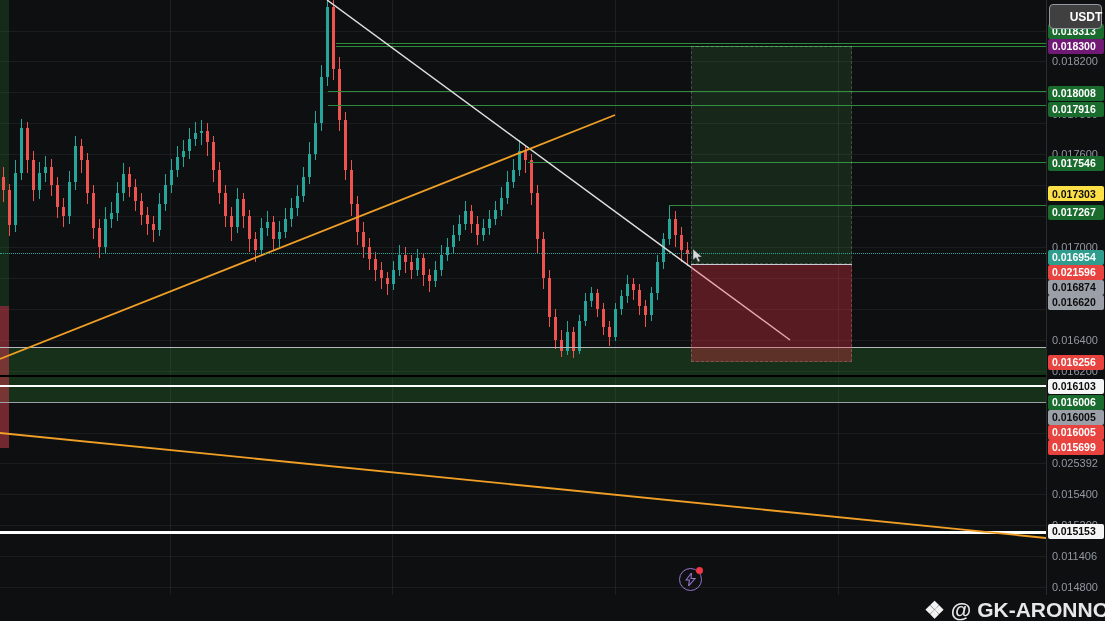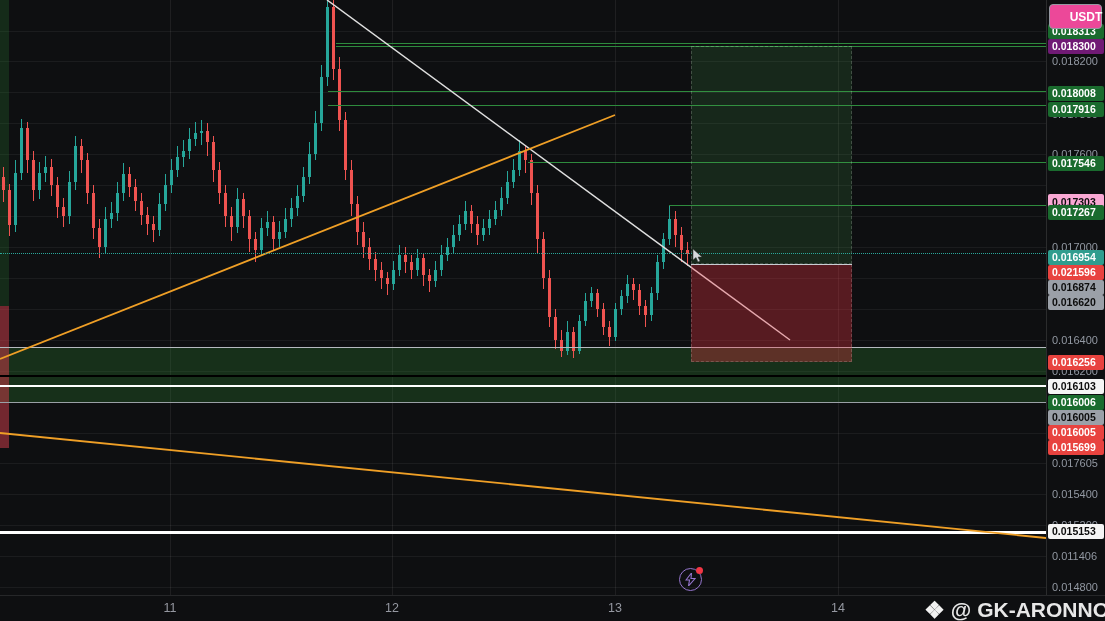--- a/index.html
+++ b/index.html
@@ -21,21 +21,21 @@
          height:14px;line-height:14px;}
   .plabel{position:absolute;left:1px;right:2px;height:15px;border-radius:2px;
           font:700 10.5px "Liberation Sans",sans-serif;display:flex;align-items:center;
           padding-left:4px;color:#fff;}
   .plabel.gray,.plabel.white{color:#0d0d0d;}
   .time-axis{position:absolute;left:0;top:595px;width:1105px;height:26px;background:#0e0f11;
              border-top:1px solid rgba(255,255,255,0.10);}
   .tlabel{position:absolute;top:5px;transform:translateX(-50%);
           font:400 12.5px "Liberation Sans",sans-serif;color:#9598a1;}
   .usdt-btn{position:absolute;left:1049px;top:4px;width:53px;height:25px;box-sizing:border-box;
-            border:1px solid #9598a1;border-radius:4px;background:#ec4899;color:#fff;
+            border:1px solid #9598a1;border-radius:4px;background:#404040;color:#fff;
             font:700 12px "Liberation Sans",sans-serif;display:flex;align-items:center;
             justify-content:center;cursor:pointer;padding-left:21px;}
   .watermark{position:absolute;right:-4px;bottom:-1px;display:flex;align-items:center;gap:6px;
              color:#e8e8e8;font:700 21px "Liberation Sans",sans-serif;white-space:nowrap;}
   .watermark .diamond{font-size:23px;line-height:23px;color:#f2f2f2;}
   .badge{position:absolute;left:679px;top:568px;width:24px;height:24px;}
   .badge .circle{position:absolute;left:0;top:0;width:21px;height:21px;border:1.5px solid #9575cd;
                  border-radius:50%;display:flex;align-items:center;justify-content:center;}
   .badge .dot{position:absolute;left:17px;top:-1px;width:7px;height:7px;border-radius:50%;
               background:#f23645;}
@@ -328,51 +328,45 @@
     </div>
 
   <div class="price-axis" id="price-axis">
       <div class="ptick" style="top: 54.46px;">0.018200</div>
       <div class="ptick" style="top: 107px;">0.017800</div>
       <div class="ptick" style="top: 147.22px;">0.017600</div>
       <div class="ptick" style="top: 209.06px;">0.017200</div>
       <div class="ptick" style="top: 239.98px;">0.017000</div>
       <div class="ptick" style="top: 332.74px;">0.016400</div>
       <div class="ptick" style="top: 363.66px;">0.016200</div>
-      <div class="ptick" style="top: 456.42px;">0.017605</div>
+      <div class="ptick" style="top: 456.42px;">0.025392</div>
       <div class="ptick" style="top: 487.34px;">0.015400</div>
       <div class="ptick" style="top: 518.26px;">0.015200</div>
       <div class="ptick" style="top: 549.18px;">0.011406</div>
       <div class="ptick" style="top: 580.1px;">0.014800</div>
       <div class="plabel green" style="top: 23.5px; background: rgb(26, 107, 46);">0.018313</div>
       <div class="plabel green" style="top: 38.5px; background: #701a75;">0.018300</div>
       <div class="plabel green" style="top: 85.5px; background: rgb(26, 107, 46);">0.018008</div>
       <div class="plabel green" style="top: 101.5px; background: rgb(26, 107, 46);">0.017916</div>
       <div class="plabel green" style="top: 155.5px; background: rgb(26, 107, 46);">0.017546</div>
-      <div class="plabel gray" style="top: 194px; background: #f9a8d4;">0.017303</div>
+      <div class="plabel gray" style="top: 186px; background: #fde047;">0.017303</div>
       <div class="plabel green" style="top: 204.5px; background: rgb(26, 107, 46);">0.017267</div>
       <div class="plabel teal" style="top: 249.5px; background: rgb(47, 157, 142);">0.016954</div>
       <div class="plabel red" style="top: 264.5px; background: rgb(232, 67, 63);">0.021596</div>
       <div class="plabel gray" style="top: 279.5px; background: rgb(155, 160, 168);">0.016874</div>
       <div class="plabel gray" style="top: 294.5px; background: rgb(155, 160, 168);">0.016620</div>
       <div class="plabel red" style="top: 354.5px; background: rgb(232, 67, 63);">0.016256</div>
       <div class="plabel white" style="top: 378.5px; background: rgb(245, 245, 245);">0.016103</div>
       <div class="plabel green" style="top: 394.5px; background: rgb(26, 107, 46);">0.016006</div>
       <div class="plabel gray" style="top: 409.5px; background: rgb(155, 160, 168);">0.016005</div>
       <div class="plabel red" style="top: 424.5px; background: rgb(232, 67, 63);">0.016005</div>
       <div class="plabel red" style="top: 439.5px; background: rgb(232, 67, 63);">0.015699</div>
       <div class="plabel white" style="top: 523.5px; background: rgb(245, 245, 245);">0.015153</div>
     </div>
 
-  <div class="time-axis" id="time-axis">
-      <div class="tlabel" style="left: 170px;">11</div>
-      <div class="tlabel" style="left: 392px;">12</div>
-      <div class="tlabel" style="left: 615px;">13</div>
-      <div class="tlabel" style="left: 838px;">14</div>
-    </div>
 
   <div class="usdt-btn">USDT</div>
 
   <div class="badge">
     <div class="circle">
       <svg width="11" height="13" viewBox="0 0 11 13">
         <path d="M6.5 0 L1 7 H4.5 L3.5 13 L10 5.5 H6 Z" fill="none" stroke="#9575cd" stroke-width="1.1"></path>
       </svg>
     </div>
     <div class="dot"></div>

